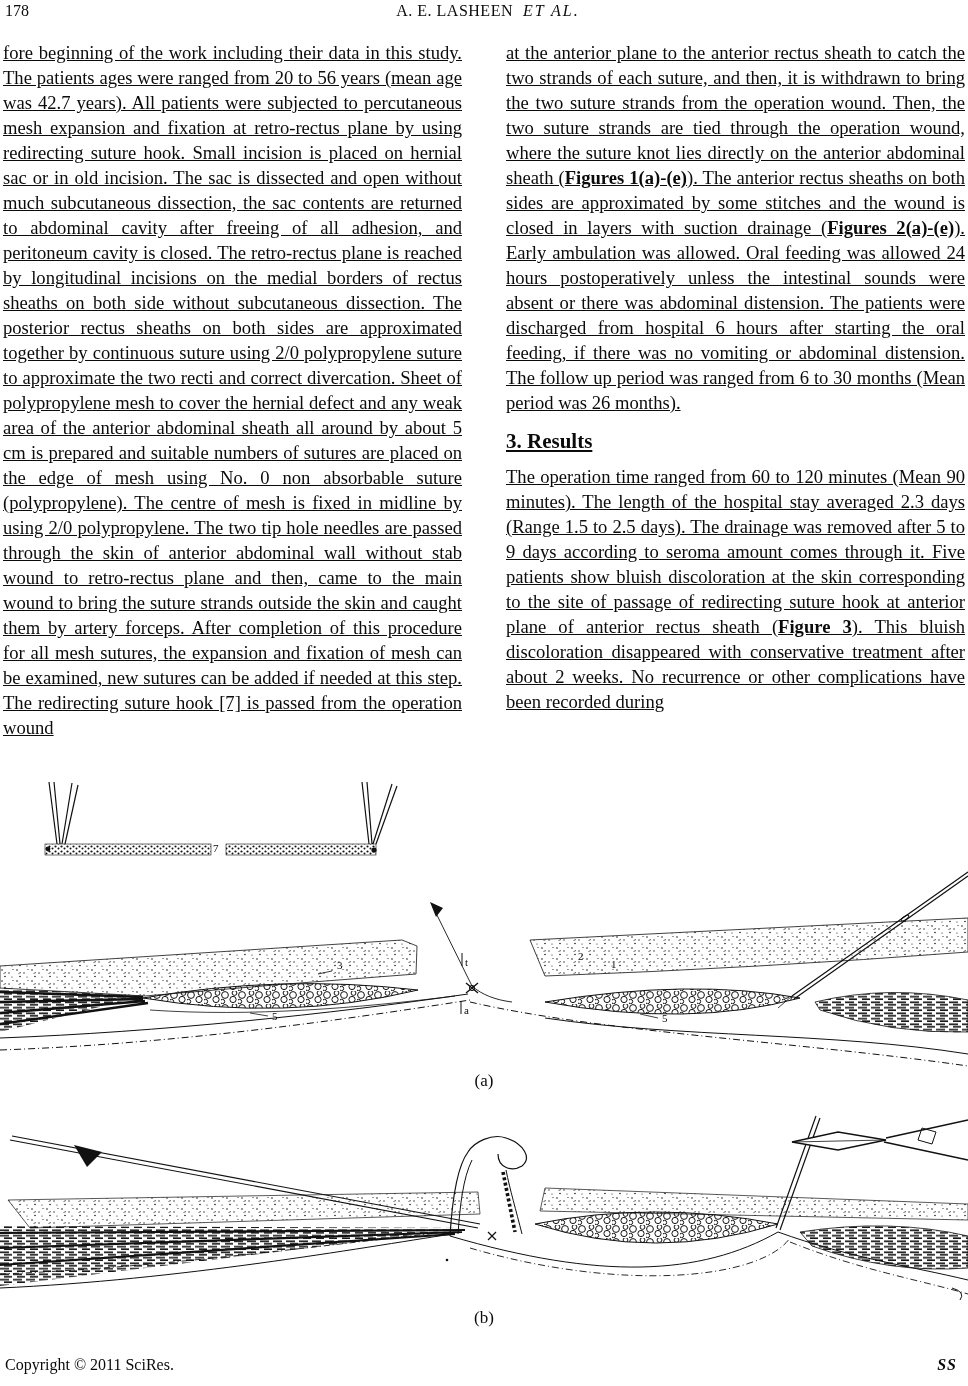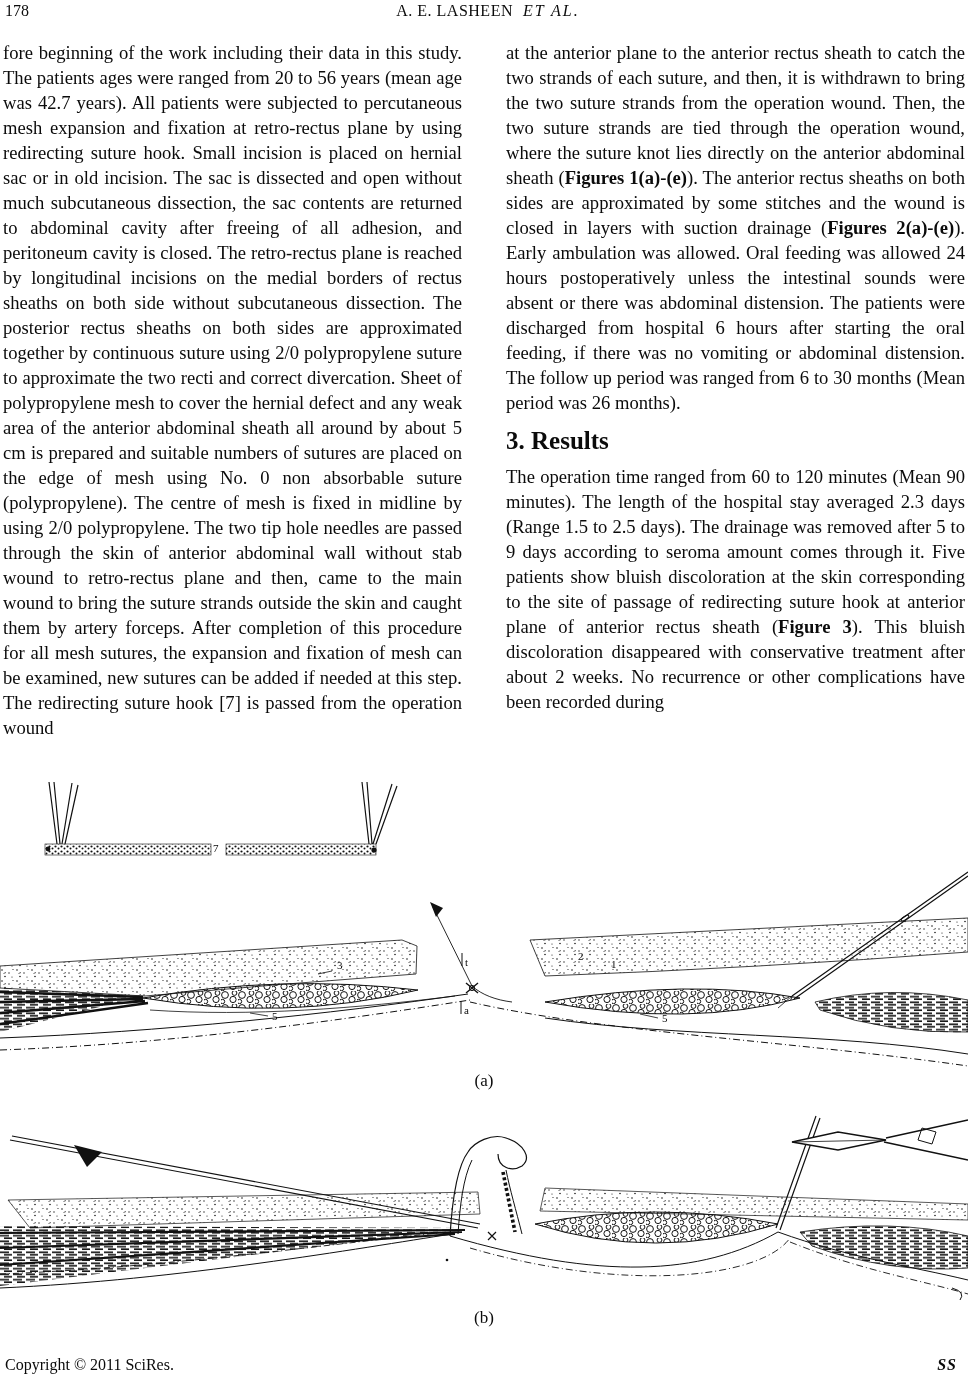--- a/index.html
+++ b/index.html
@@ -5,24 +5,24 @@
   html,body{margin:0;padding:0;background:#888;}
   .page{position:relative;width:968px;height:1386px;background:#fff;color:#0b0b0b;
         font-family:"Liberation Serif","DejaVu Serif",serif;overflow:hidden;margin:0 auto;}
   
   .hdr{position:absolute;top:2px;left:0;right:0;height:24px;font-size:16px;}
   .hdr .pgnum{position:absolute;left:5px;top:0;}
   .hdr .runhead{position:absolute;left:8px;right:0;top:0;text-align:center;letter-spacing:.5px;}
   .hdr .etal{font-style:italic;margin-left:10px;letter-spacing:2px;}
   
   .columns{position:absolute;top:40px;left:3px;width:962px;height:726px;display:flex;gap:44px;overflow:hidden;}
-  .col{width:459px;}
+  .col{width:459px;text-decoration:underline;}
   .col p{margin:0;text-align:justify;font-size:18.6px;line-height:25px;}
   .col p b{font-weight:bold;}
-  h2.sect{margin:14px 0 11px 0;font-size:25px;line-height:24px;font-weight:bold;}
+  h2.sect{margin:14px 0 11px 0;font-size:21px;line-height:24px;font-weight:bold;}
   
   .figwrap{position:absolute;left:0;width:968px;}
   .fig-a{top:770px;height:300px;}
   .fig-b{top:1108px;height:196px;}
   .figlabel{position:absolute;left:0;right:0;text-align:center;font-size:17px;}
   .lab-a{top:1071px;}
   .lab-b{top:1308px;}
   
   .ftr{position:absolute;top:1356px;left:5px;right:5px;height:26px;font-size:16px;}
   .ftr .copy{position:absolute;left:0;top:0;}

